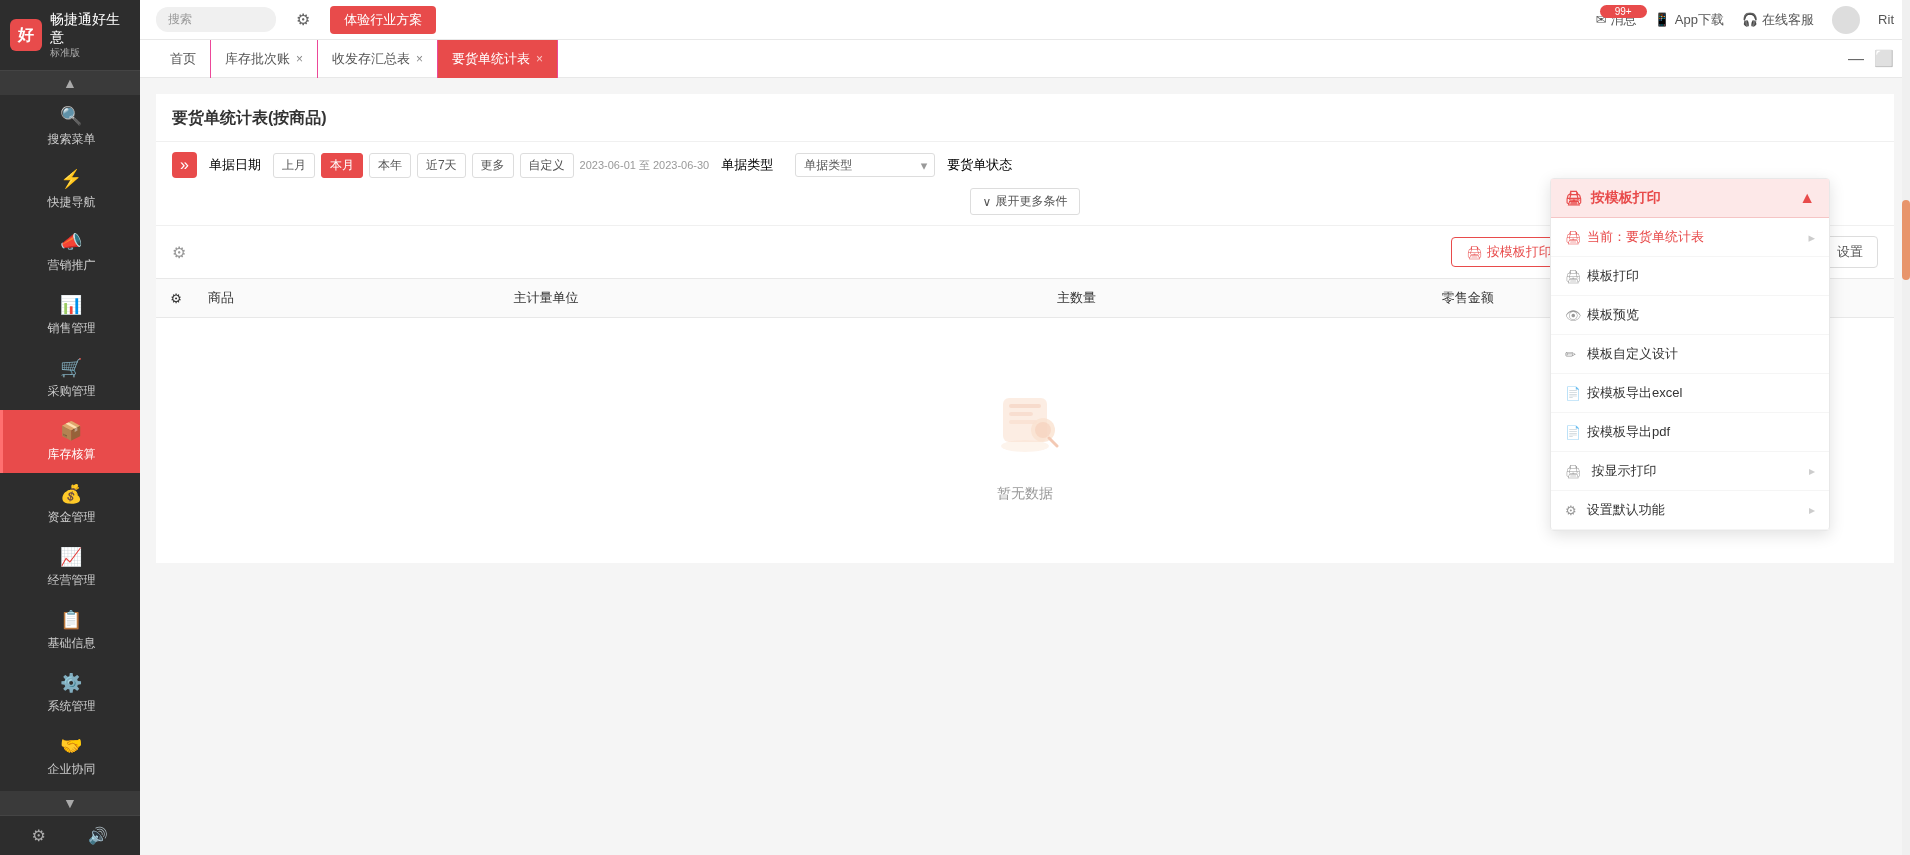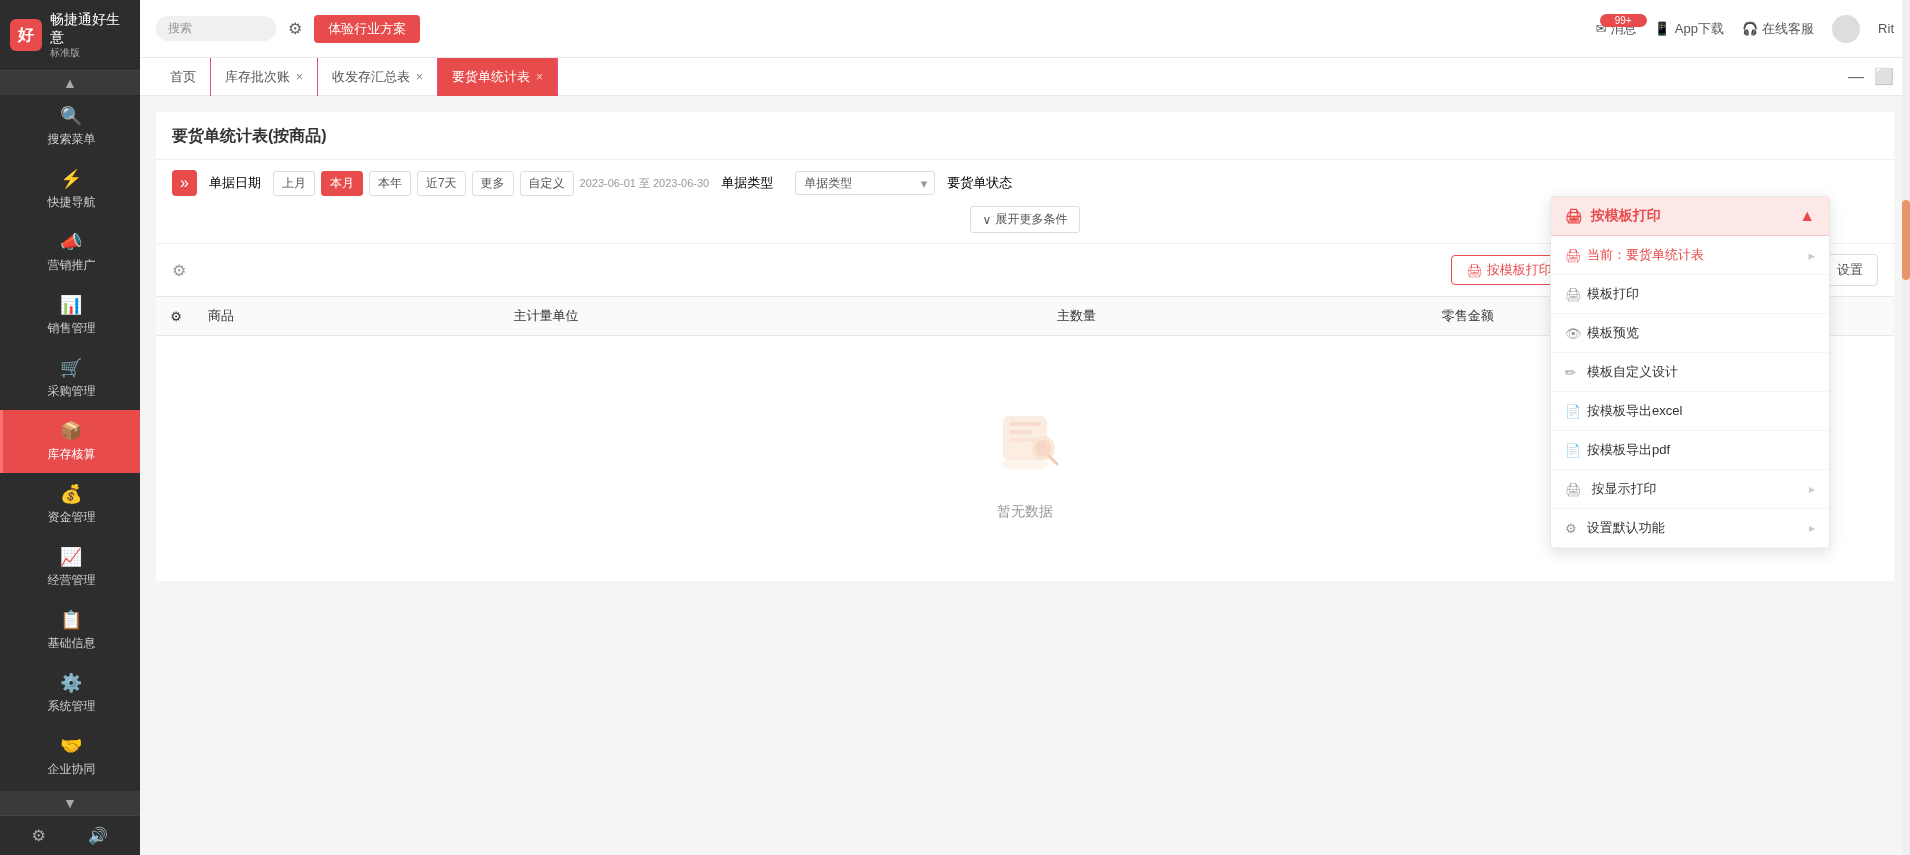--- a/index.html
+++ b/index.html
@@ -78,22 +78,22 @@
       overflow: hidden;
     }
 
     
     .topbar {
       background: #fff;
       border-bottom: 1px solid #e8e8e8;
       display: flex;
       align-items: center;
       padding: 0 16px;
-      height: 58px;
-      gap: 12px;
+      height: 40px;
+      gap: 20px;
       flex-shrink: 0;
     }
     .topbar-search {
       background: #f0f0f0;
       border-radius: 12px;
       padding: 4px 12px;
       font-size: 12px;
       color: #999;
       min-width: 120px;
     }

